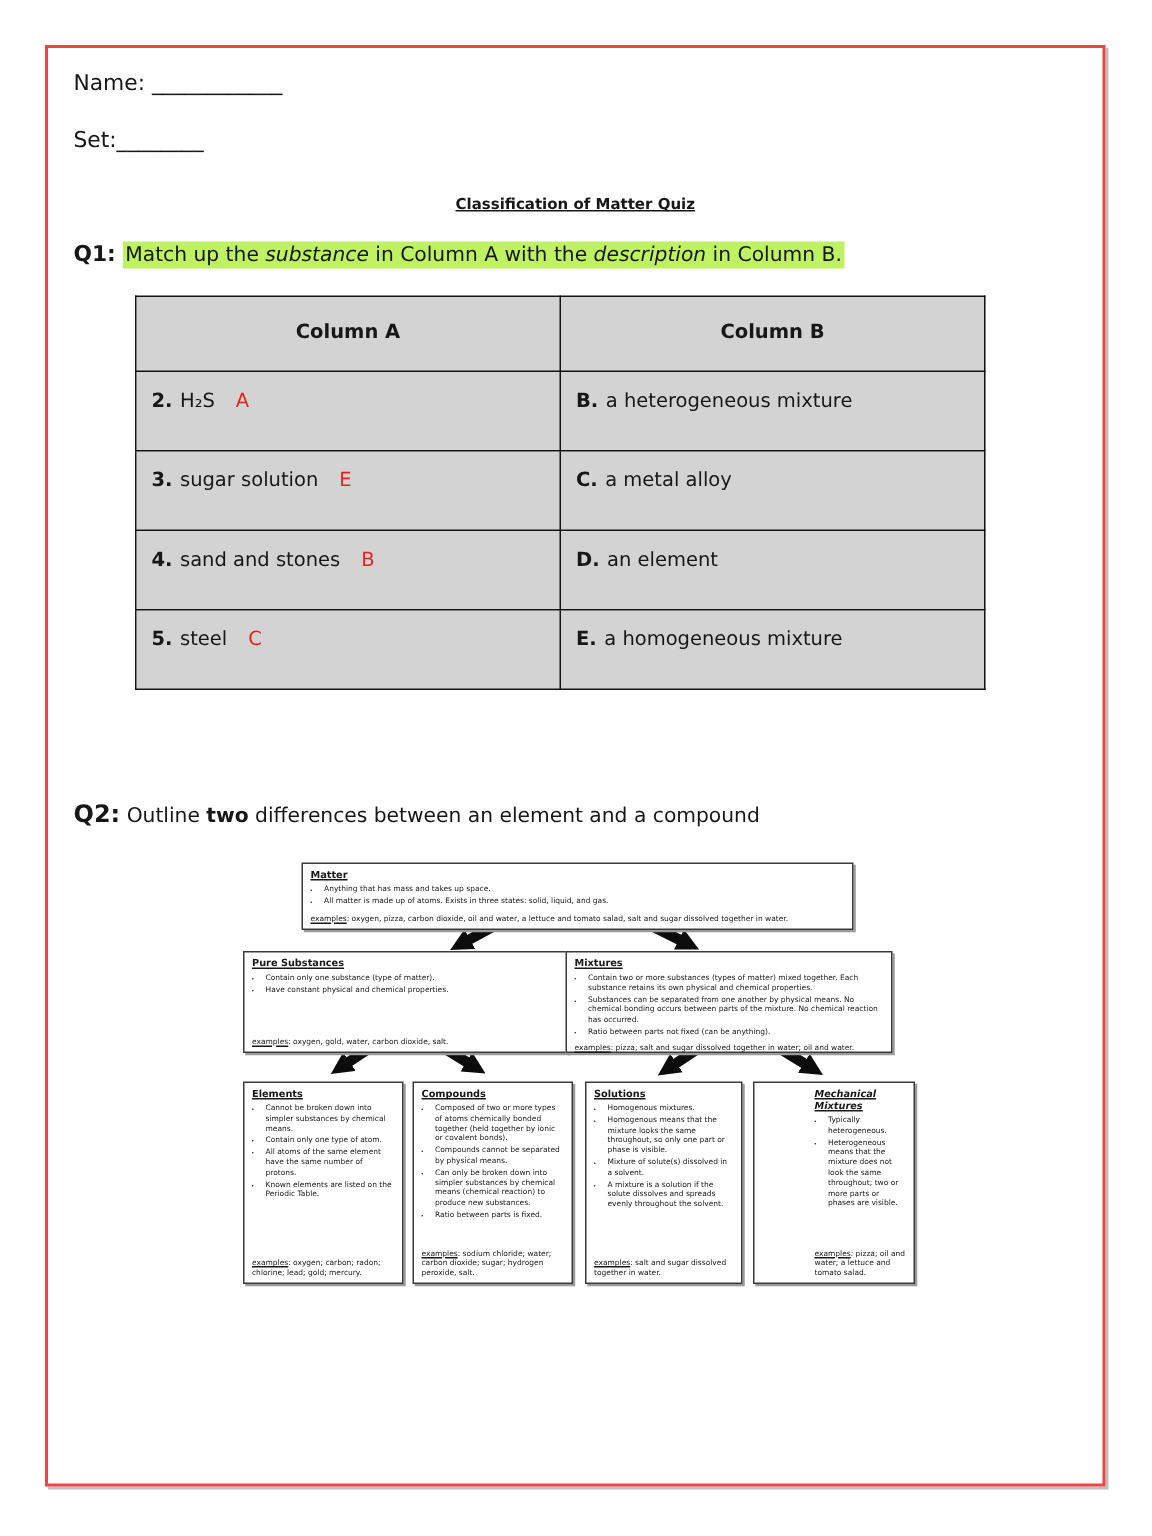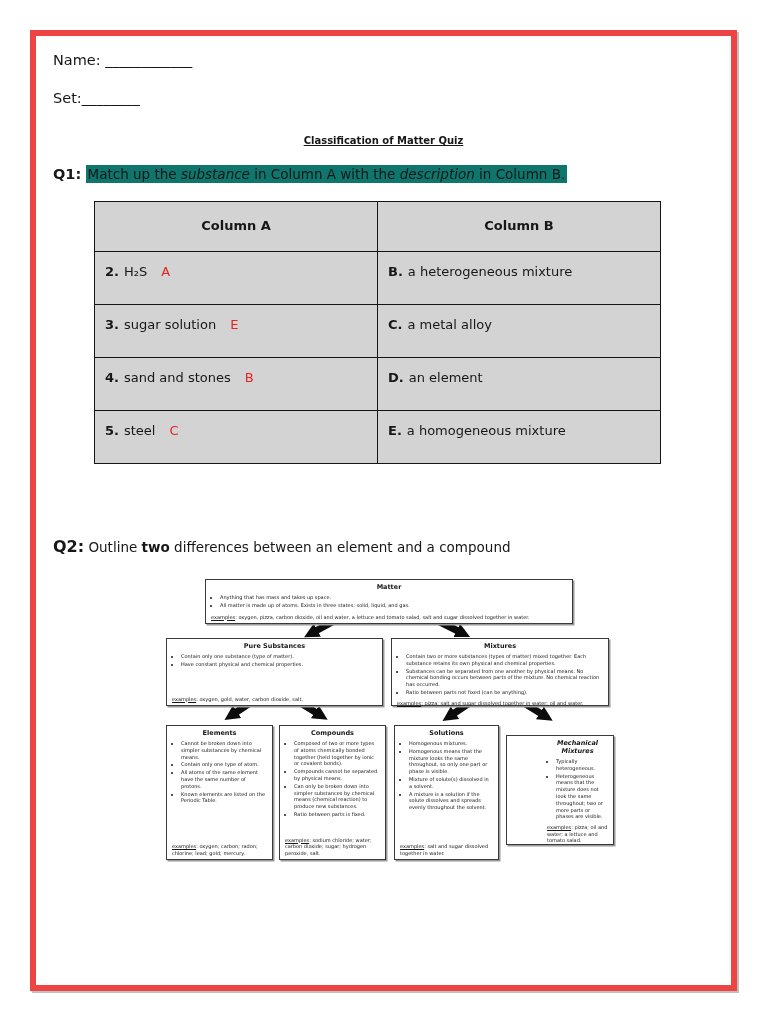--- a/index.html
+++ b/index.html
@@ -1,68 +1,68 @@
 <!DOCTYPE html>
 <html><head>
 <meta charset="utf-8">
 <style>
   * { margin:0; padding:0; box-sizing:border-box; }
   html,body { width:768px; height:1024px; background:#ffffff; font-family:"DejaVu Sans",sans-serif; color:#171717; }
   .page { position:relative; width:768px; height:1024px; overflow:hidden; }
-  .frame { position:absolute; left:30px; top:30px; width:707px; height:961px; border:6px solid #ef4444; background:#fff; box-shadow:2px 2px 0 #bfbfbf; }
+  .frame { position:absolute; left:30px; top:30px; width:707px; height:961px; border:2px solid #ef4444; background:#fff; box-shadow:2px 2px 0 #bfbfbf; }
 
   
   .name-row { position:absolute; left:17px; top:16px; font-size:14.5px; }
   .set-row  { position:absolute; left:17px; top:54px; font-size:14.5px; }
   .fill-line { letter-spacing:0; }
 
   
   .logo { position:absolute; right:14px; top:8px; width:118px; text-align:center; }
   .logo svg { display:block; margin:0 auto; }
   .logo .arabic { font-size:7px; color:#a03030; line-height:9px; direction:rtl; }
   .logo .school { font-size:8.5px; color:#8e1d1d; font-family:"Liberation Serif",serif; line-height:11px; white-space:nowrap; }
 
   .title { position:absolute; left:0; top:99px; width:100%; text-align:center; font-size:10px; font-weight:bold; text-decoration:underline; }
 
   .q1 { position:absolute; left:17px; top:130px; font-size:13.5px; }
   .q1 .qlabel { font-weight:bold; font-size:14.5px; }
-  .hl { background:#0f766e; padding:1px 2px; }
+  .hl { background:#bef264; padding:1px 2px; }
   .it { font-style:italic; }
 
   
   table.match { position:absolute; left:58px; top:165px; width:567px; border-collapse:collapse; table-layout:fixed; }
   table.match td, table.match th { border:1.5px solid #141414; background:#d3d3d3; font-size:13px; vertical-align:top; padding:12px 10px 0 10px; text-align:left; }
   table.match th { text-align:center; font-weight:bold; height:50px; padding-top:16px; }
   td.ca { width:277px; height:53px; }
   td.cb { width:290px; height:53px; }
   .b { font-weight:bold; margin-right:5px; }
   .ans { color:#e8231d; margin-left:14px; }
 
   .q2 { position:absolute; left:17px; top:501px; font-size:13.5px; }
   .q2 .qlabel { font-weight:bold; font-size:16px; }
   .bold { font-weight:bold; }
 
   
   .diagram { position:absolute; left:120px; top:538px; width:470px; height:295px; font-size:5px; }
   .diagram .arrows { position:absolute; left:0; top:0; }
   .dbox { position:absolute; background:#fff; border:1px solid #3a3a3a; box-shadow:1.5px 1.5px 0 #9a9a9a; padding:3px 5px 3px 5px; display:flex; flex-direction:column; }
-  .dbox h3 { font-size:6.5px; font-weight:bold; text-align:center; margin-bottom:3px; }
+  .dbox h3 { font-size:6.5px; font-weight:bold; text-decoration:underline; text-align:left; margin-bottom:3px; }
   .dbox.italic-title h3 { font-style:italic; }
   .dbox ul { list-style:disc; padding-left:9px; }
   .dbox li { font-size:5px; line-height:6.8px; margin-bottom:1px; }
   .dbox .ex { margin-top:auto; font-size:5px; line-height:6.5px; padding-top:3px; }
   .dbox .ex .u { text-decoration:underline; }
 
   .n-matter     { left:49px;  top:5px;   width:368px; height:45px; }
   .n-pure       { left:10px;  top:64px;  width:217px; height:68px; }
-  .n-mixtures   { left:235px; top:64px;  width:218px; height:68px; }
+  .n-mixtures   { left:225px; top:64px;  width:218px; height:68px; }
   .n-elements   { left:10px;  top:151px; width:107px; height:135px; }
   .n-compounds  { left:123px; top:151px; width:107px; height:135px; }
   .n-solutions  { left:238px; top:151px; width:105px; height:135px; }
-  .n-mechanical { left:350px; top:161px; width:108px; height:110px;padding-left:40px; }
+  .n-mechanical { left:350px; top:151px; width:108px; height:135px;padding-left:40px; }
 </style>
 </head>
 <body>
 
 <div class="page">
   <div class="frame">
 
     <div class="name-row">
       <span>Name:</span>
       <span class="fill-line">____________</span>

